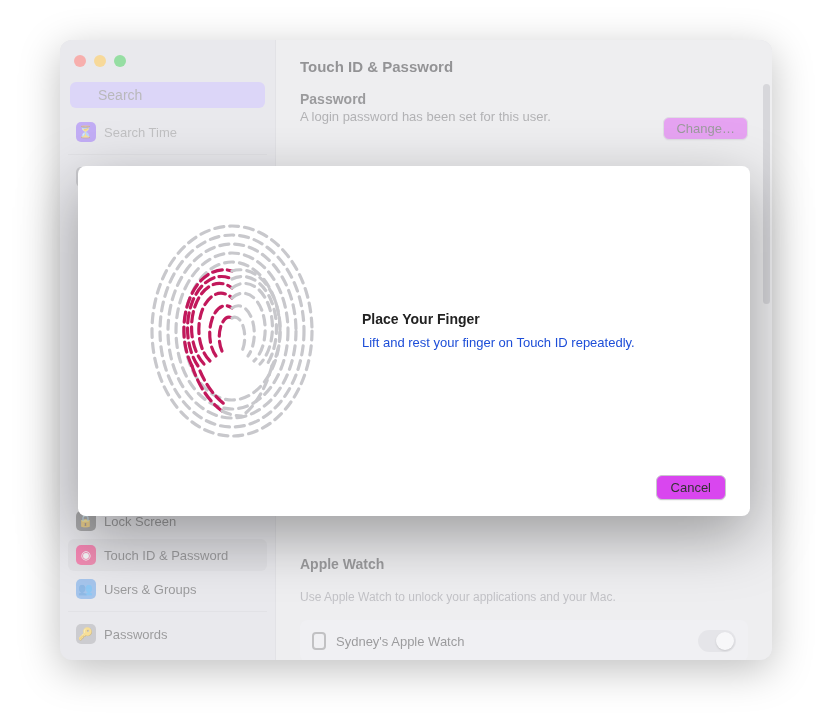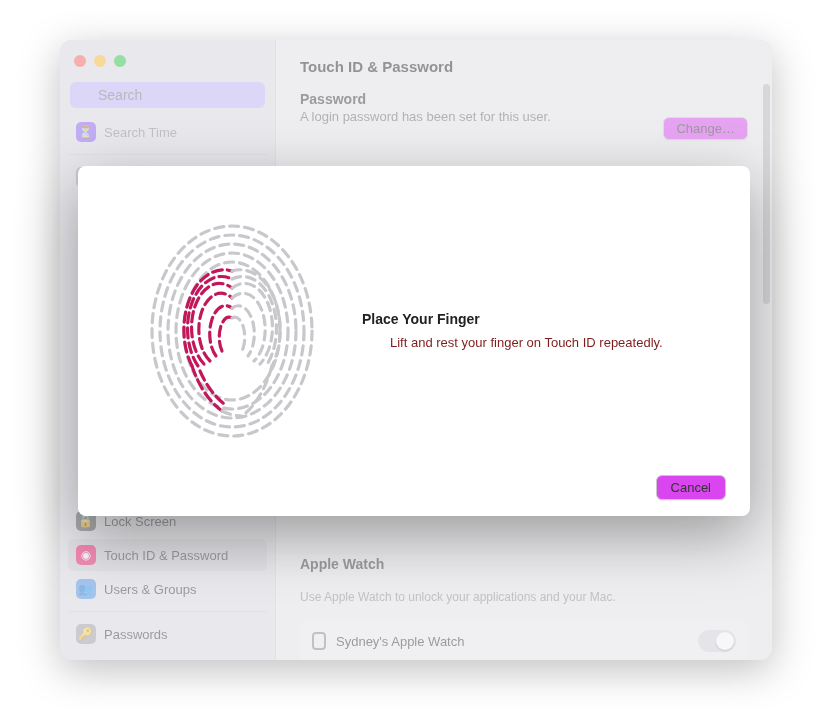--- a/index.html
+++ b/index.html
@@ -192,22 +192,21 @@
       margin-left: 30px;
     }
     .modal-text h3 {
       font-size: 14px;
       font-weight: 700;
       color: #222;
       margin-bottom: 8px;
     }
     .modal-text p {
       font-size: 13px;
-      color: #7f1d1d;
-      margin-left: 28px;
+      color: #1d4ed8;
     }
     .modal-footer {
       display: flex;
       justify-content: flex-end;
     }
     .modal-footer .btn {
       padding: 4px 14px;
     }
     
     .side-item.faded { color: #888; }

